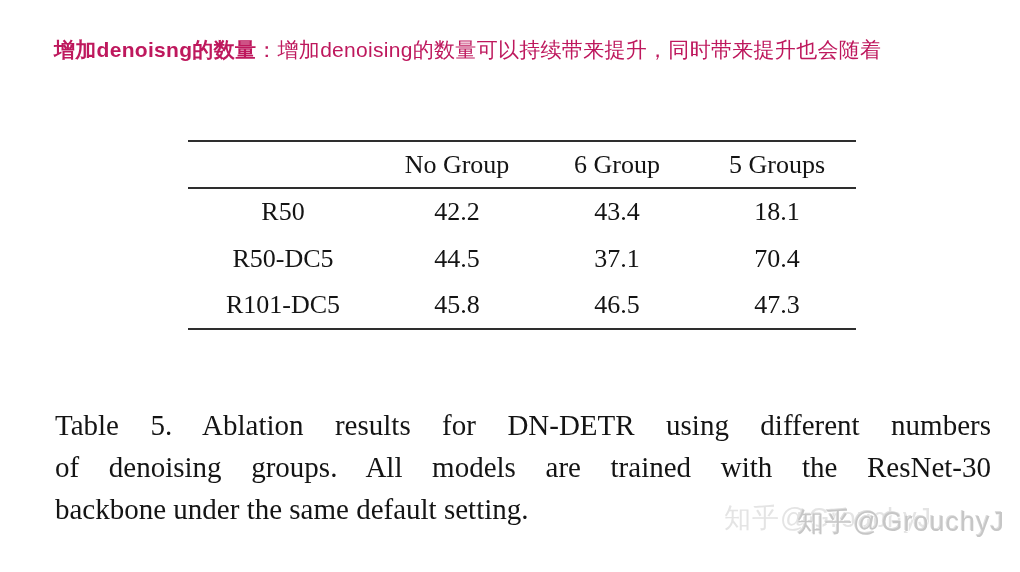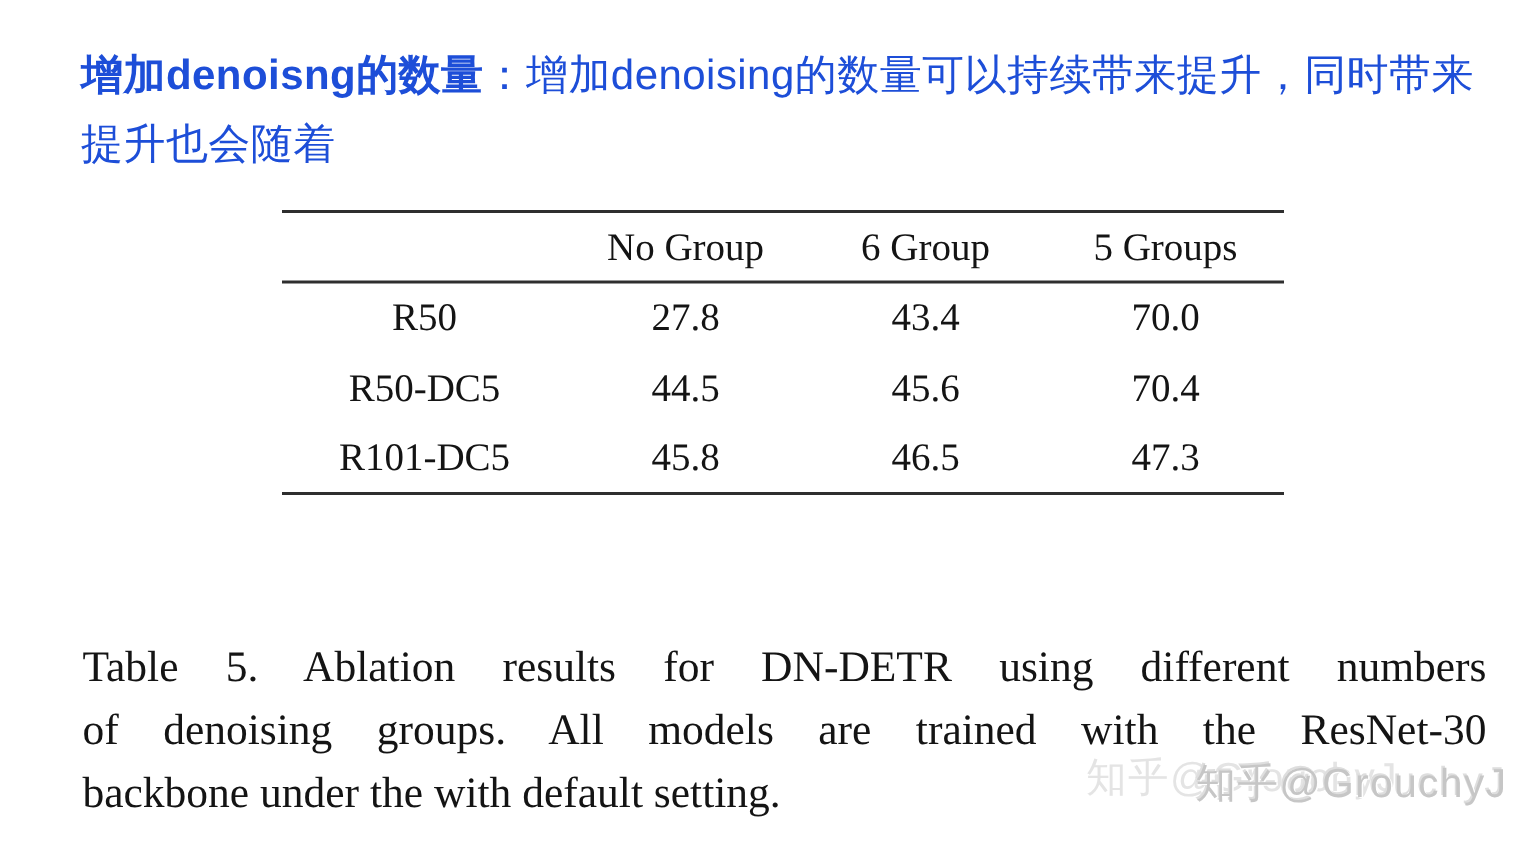--- a/index.html
+++ b/index.html
@@ -12,23 +12,23 @@
     overflow: hidden;
     font-family: "Liberation Sans", "DejaVu Sans", sans-serif;
   }
 
   
   .annotation {
     position: absolute;
     left: 54px;
     top: 27px;
     width: 935px;
-    font-size: 28px;
+    font-size: 21px;
     line-height: 46px;
-    color: #1d4ed8;
+    color: #be185d;
     letter-spacing: 0.3px;
   }
   .annotation .lead { font-weight: 700; }
 
   
   .paper-table-wrap, .caption {
     font-family: "Liberation Serif", "DejaVu Serif", serif;
     color: #141414;
     filter: blur(0.3px);
   }
@@ -56,21 +56,21 @@
     vertical-align: middle;
     padding: 0;
   }
   table.results thead tr { height: 47px; border-bottom: 2px solid #2e2e2e; }
   table.results tbody tr { height: 47px; }
 
   
   .caption {
     position: absolute;
     left: 55px;
-    top: 424px;
+    top: 404px;
     width: 936px;
     font-size: 29px;
     line-height: 42px;
   }
   .caption .just { text-align: justify; text-align-last: justify; }
 
   
   .watermark, .watermark-ghost {
     position: absolute;
     font-size: 27px;
@@ -113,42 +113,42 @@
         <tr>
           <th></th>
           <th>No Group</th>
           <th>6 Group</th>
           <th>5 Groups</th>
         </tr>
       </thead>
       <tbody>
         <tr>
           <td>R50</td>
-          <td>27.8</td>
+          <td>42.2</td>
           <td>43.4</td>
-          <td>70.0</td>
+          <td>18.1</td>
         </tr>
         <tr>
           <td>R50-DC5</td>
           <td>44.5</td>
-          <td>45.6</td>
+          <td>37.1</td>
           <td>70.4</td>
         </tr>
         <tr>
           <td>R101-DC5</td>
           <td>45.8</td>
           <td>46.5</td>
           <td>47.3</td>
         </tr>
       </tbody>
     </table>
   </div>
 
   <div class="caption">
     <div class="just">Table 5.  Ablation results for DN-DETR using different numbers</div>
     <div class="just">of denoising groups.  All models are trained with the ResNet-30</div>
-    <div>backbone under the with default setting.</div>
+    <div>backbone under the same default setting.</div>
   </div>
 
   <div class="watermark-ghost">知乎@GrouchyJ</div>
   <div class="watermark">知乎@GrouchyJ</div>
 
 </div>
 
 </body></html>

